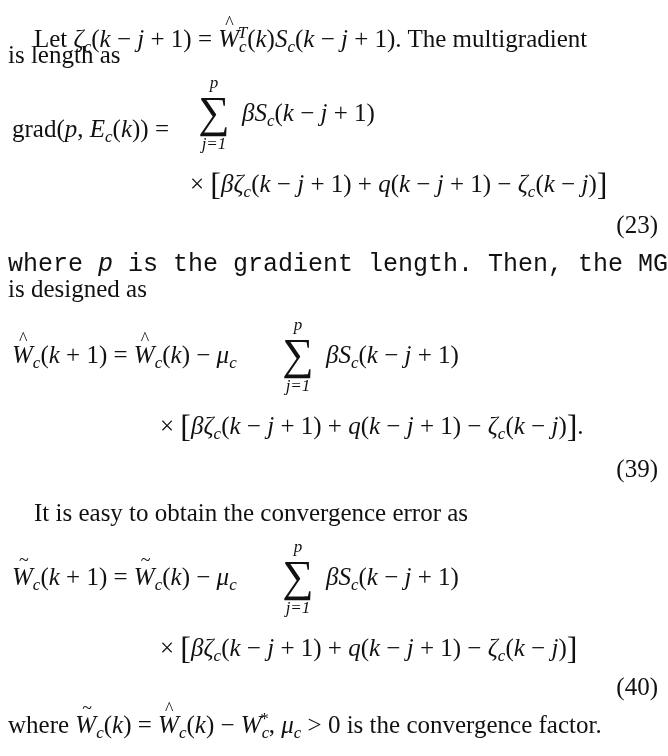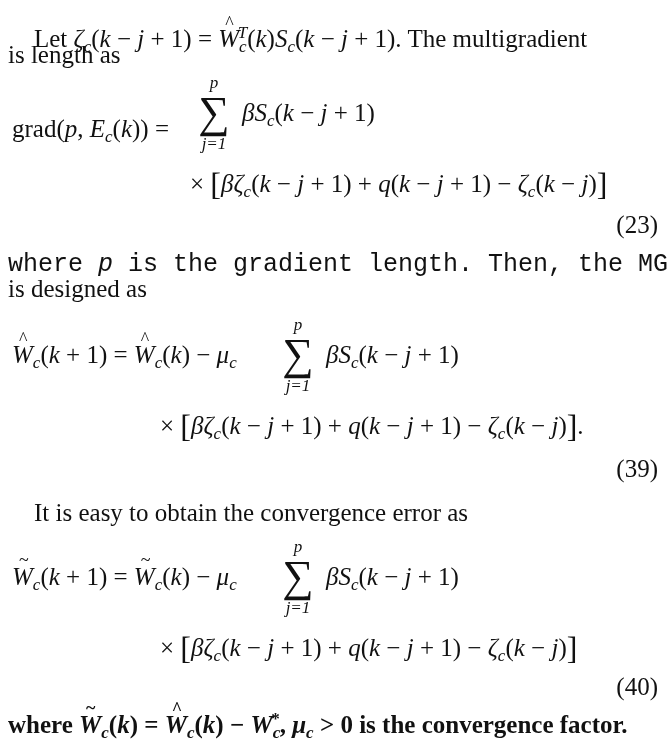--- a/index.html
+++ b/index.html
@@ -80,15 +80,15 @@
   <span class="sumbot">j=1</span>
 </div>
 <div class="line" style="left:326px; top:564px;">
   <span class="m">βS<sub>c</sub></span>(<span class="m">k</span> − <span class="m">j</span> + 1)
 </div>
 <div class="line" style="left:160px; top:632px;">
   × <span class="bracket">[</span><span class="m">βζ<sub>c</sub></span>(<span class="m">k</span> − <span class="m">j</span> + 1) + <span class="m">q</span>(<span class="m">k</span> − <span class="m">j</span> + 1) − <span class="m">ζ<sub>c</sub></span>(<span class="m">k</span> − <span class="m">j</span>)<span class="bracket">]</span>
 </div>
 <div class="line eqnum" style="top:674px;">(40)</div>
 
-<div class="line" style="left:8px; top:712px;font-weight:bold;">
+<div class="line" style="left:8px; top:712px;">
   where <span class="m tilde">W</span><sub class="m">c</sub>(<span class="m">k</span>) = <span class="m hat">W</span><sub class="m">c</sub>(<span class="m">k</span>) − <span class="m">W</span><sub class="m">c</sub><sup style="margin-left:-9px">*</sup>, <span class="m">μ<sub>c</sub></span> &gt; 0 is the convergence factor.
 </div>
 
 </body></html>

